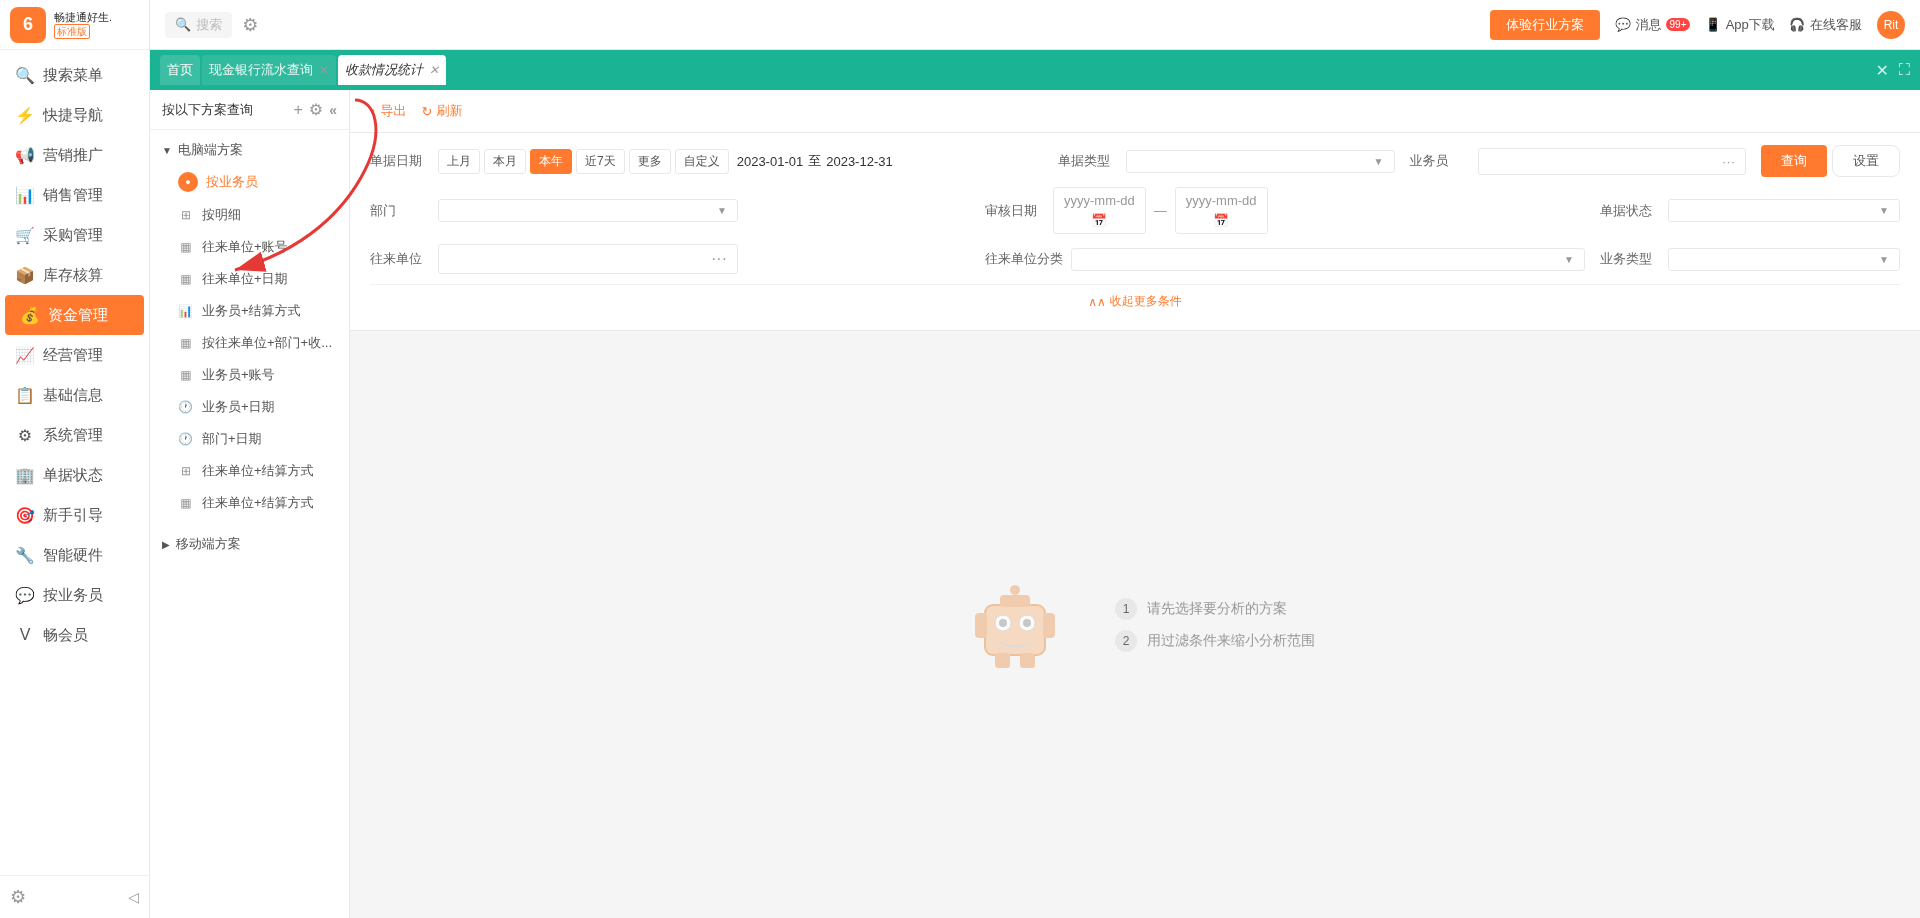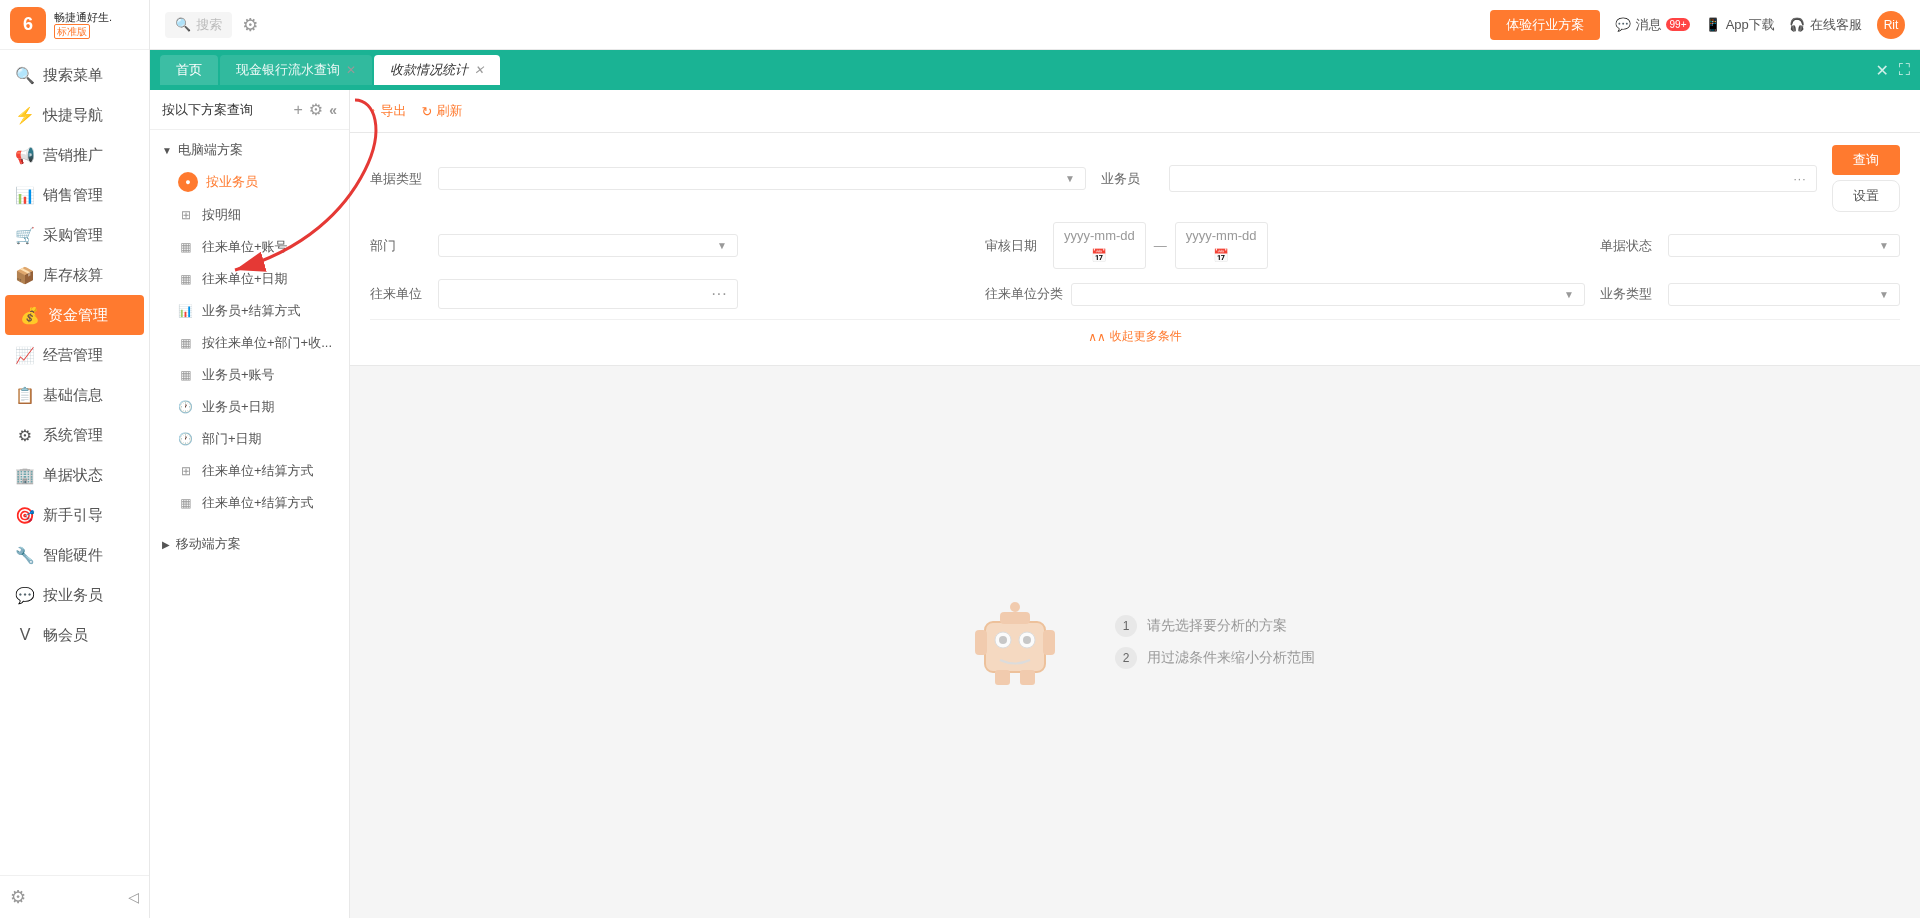--- a/index.html
+++ b/index.html
@@ -25,21 +25,21 @@
     .topbar { height: 50px; background: #fff; display: flex; align-items: center; padding: 0 15px; border-bottom: 1px solid #e8e8e8; justify-content: space-between; }
     .topbar-left { display: flex; align-items: center; gap: 10px; }
     .search-bar { display: flex; align-items: center; background: #f5f5f5; border-radius: 4px; padding: 4px 10px; gap: 5px; color: #999; font-size: 13px; }
     .topbar-right { display: flex; align-items: center; gap: 15px; }
     .trial-btn { background: #ff7a2f; color: white; border: none; border-radius: 4px; padding: 6px 16px; font-size: 13px; cursor: pointer; }
     .topbar-action { display: flex; align-items: center; gap: 4px; color: #555; font-size: 13px; cursor: pointer; }
     .badge-red { background: #ff4444; color: white; border-radius: 8px; font-size: 10px; padding: 1px 4px; }
 
     
     .tabs { height: 40px; background: #1ab394; display: flex; align-items: center; padding: 0 10px; gap: 2px; position: relative; }
-    .tab { display: flex; align-items: center; padding: 6px 16px; border-radius: 4px 4px 0 0; font-size: 13px; cursor: pointer; color: rgba(255,255,255,0.8); gap: 6px; }
+    .tab { display: flex; align-items: center; padding: 6px 7px; border-radius: 4px 4px 0 0; font-size: 13px; cursor: pointer; color: rgba(255,255,255,0.8); gap: 6px; }
     .tab.home { background: rgba(255,255,255,0.15); color: white; }
     .tab.active { background: white; color: #333; font-style: italic; }
     .tab.normal { background: rgba(255,255,255,0.1); color: rgba(255,255,255,0.9); }
     .tab-close { font-size: 12px; color: #999; cursor: pointer; }
     .tabs-right { margin-left: auto; display: flex; align-items: center; gap: 10px; color: white; }
     .window-btn { color: rgba(255,255,255,0.8); cursor: pointer; font-size: 16px; }
 
     
     .content { flex: 1; display: flex; overflow: hidden; }
 
@@ -75,21 +75,21 @@
     .date-btn { padding: 3px 8px; border: 1px solid #e8e8e8; border-radius: 3px; font-size: 12px; cursor: pointer; color: #555; background: white; }
     .date-btn.active { background: #ff7a2f; color: white; border-color: #ff7a2f; }
     .date-range { display: flex; align-items: center; gap: 5px; font-size: 13px; color: #333; }
     .filter-select { flex: 1; display: flex; align-items: center; justify-content: space-between; border: 1px solid #e8e8e8; border-radius: 3px; padding: 5px 10px; background: white; cursor: pointer; color: #333; font-size: 13px; }
     .filter-input { display: flex; align-items: center; gap: 5px; border: 1px solid #e8e8e8; border-radius: 3px; padding: 5px 10px; background: white; cursor: pointer; color: #999; font-size: 13px; flex-direction: column; }
     .filter-dash { color: #999; }
     .more-dots { color: #999; cursor: pointer; font-size: 16px; }
     .collapse-bar { display: flex; align-items: center; justify-content: center; padding: 8px; cursor: pointer; color: #ff7a2f; font-size: 12px; gap: 4px; border-top: 1px solid #f0f0f0; }
 
     
-    .filter-actions { display: flex; flex-direction: column; gap: 5px; }
+    .filter-actions { display: flex; flex-direction: row; gap: 5px; }
     .query-btn { background: #ff7a2f; color: white; border: none; border-radius: 4px; padding: 6px 20px; font-size: 13px; cursor: pointer; }
     .set-btn { background: white; color: #555; border: 1px solid #e8e8e8; border-radius: 8px; padding: 6px 20px; font-size: 13px; cursor: pointer; }
 
     
     .empty-content { flex: 1; display: flex; flex-direction: column; align-items: center; justify-content: center; gap: 20px; }
     .empty-tips { display: flex; flex-direction: column; gap: 10px; }
     .empty-tip { display: flex; align-items: center; gap: 10px; color: #999; font-size: 14px; }
     .tip-num { width: 22px; height: 22px; background: #e8e8e8; border-radius: 50%; display: flex; align-items: center; justify-content: center; font-size: 12px; color: #666; }
 
     
@@ -311,20 +311,36 @@
           <div class="header-action-btn">
             <span>↻</span>
             <span>刷新</span>
           </div>
         </div>
       </div>
 
       <div class="filter-area">
         <div class="filter-row">
 
+          <div class="filter-item" style="flex:2;">
+            <span class="filter-label">单据日期</span>
+            <div class="date-quick-btns">
+              <button class="date-btn">上月</button>
+              <button class="date-btn">本月</button>
+              <button class="date-btn active">本年</button>
+              <button class="date-btn">近7天</button>
+              <button class="date-btn">更多</button>
+              <button class="date-btn">自定义</button>
+            </div>
+            <div class="date-range">
+              <span>2023-01-01</span>
+              <span>至</span>
+              <span>2023-12-31</span>
+            </div>
+          </div>
 
           <div class="filter-item">
             <span class="filter-label">单据类型</span>
             <div class="filter-select" style="flex:1;">
               <span></span>
               <span class="chevron-icon">▼</span>
             </div>
           </div>
 
           <div class="filter-item">

